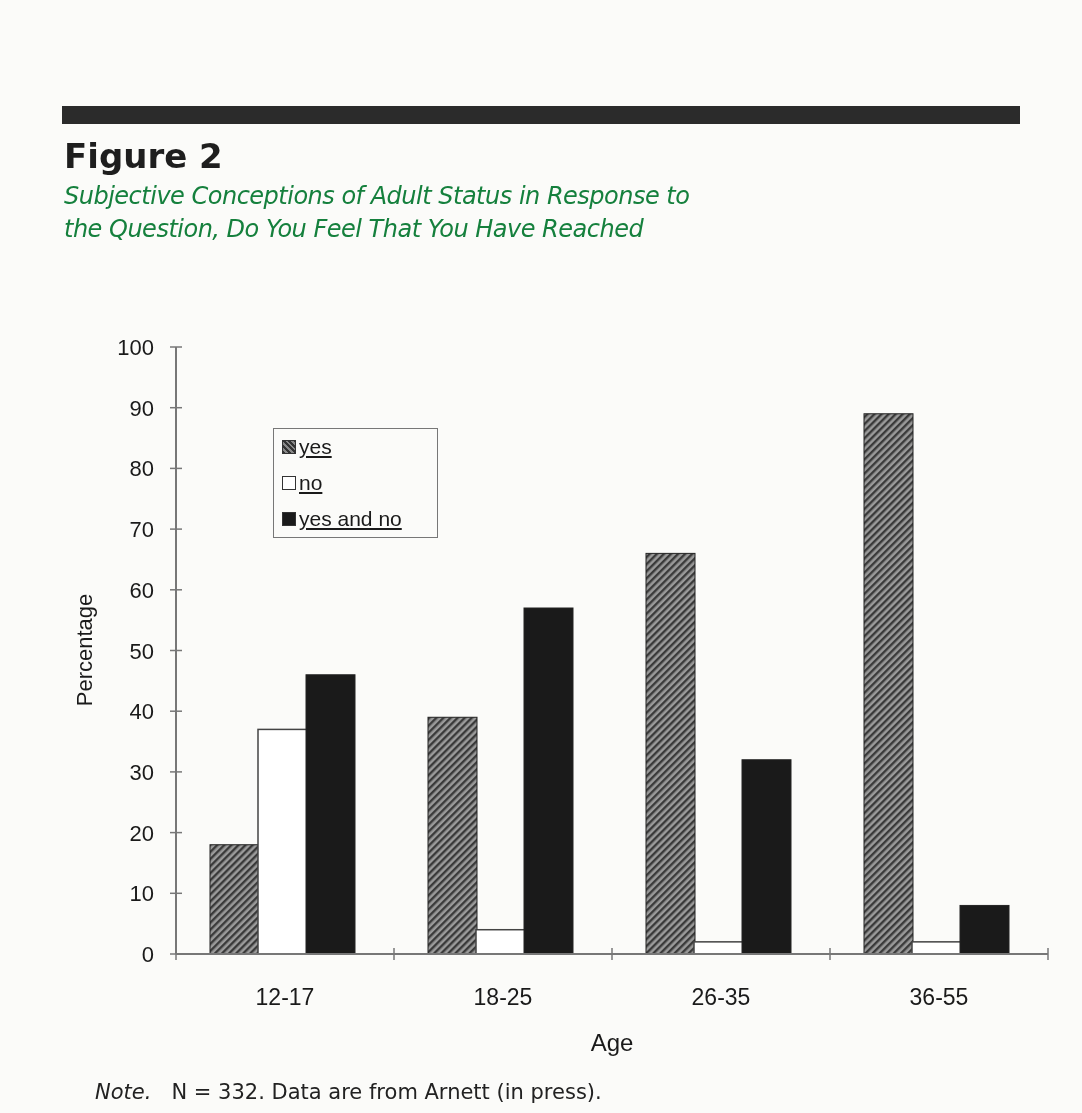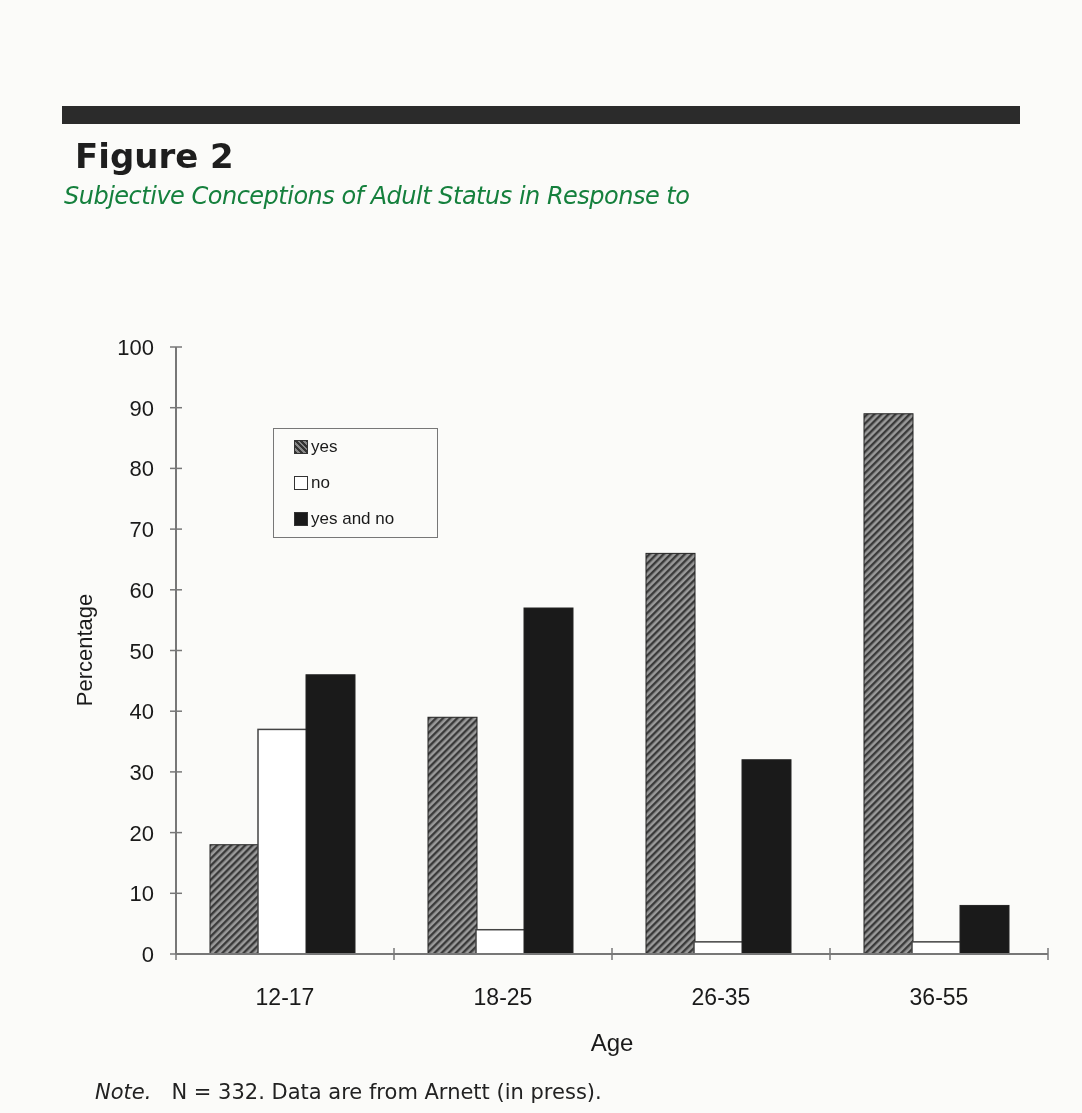--- a/index.html
+++ b/index.html
@@ -1,36 +1,37 @@
 <!DOCTYPE html>
 <html><head>
 <meta charset="utf-8">
 <style>
   html,body{margin:0;padding:0;background:#fbfbf9;}
   body{width:1082px;height:1113px;position:relative;overflow:hidden;font-family:"DejaVu Sans",sans-serif;color:#1a1a1a;}
   .rule{position:absolute;left:62px;top:106px;width:958px;height:18px;background:#2b2b2b;}
-  .fig-label{position:absolute;left:75px;top:138px;font-family:"DejaVu Sans",sans-serif;font-weight:bold;font-size:34px;line-height:36px;color:#1e1e1e;}
+  .fig-label{position:absolute;left:64px;top:138px;font-family:"DejaVu Sans",sans-serif;font-weight:bold;font-size:34px;line-height:36px;color:#1e1e1e;}
   .fig-caption{position:absolute;left:64px;top:180px;width:980px;font-family:"DejaVu Sans",sans-serif;font-style:italic;font-size:24px;line-height:33px;letter-spacing:-0.5px;color:#15803d;}
   .chart{position:absolute;left:0;top:0;}
   .note{position:absolute;left:64px;top:1080px;font-family:"DejaVu Sans",sans-serif;font-size:21px;color:#222;}
   .note i{font-style:italic;margin-left:31px;}
   .legend{position:absolute;left:273px;top:428px;width:163px;height:108px;border:1.5px solid #777;background:#fbfbf9;}
-  .legend-item{position:absolute;left:20px;height:24px;display:flex;align-items:center;font-family:"Liberation Sans",sans-serif;font-size:17px;color:#1a1a1a;}
+  .legend-item{position:absolute;left:8px;height:24px;display:flex;align-items:center;font-family:"Liberation Sans",sans-serif;font-size:21px;color:#1a1a1a;text-decoration:underline;}
   .swatch{width:14px;height:14px;margin-right:3px;border:1px solid #333;box-sizing:border-box;}
   .sw-yes{background:repeating-linear-gradient(45deg,#333 0 2px,#888 2px 4px);}
   .sw-no{background:#fff;}
   .sw-yn{background:#1a1a1a;}
 </style>
 </head>
 <body>
 
 <div class="rule"></div>
 <div class="fig-label">Figure 2</div>
 <div class="fig-caption">
   <div>Subjective Conceptions of Adult Status in Response to</div>
+  <div>the Question, Do You Feel That You Have Reached</div>
 </div>
 
 <svg class="chart" width="1082" height="1113" xmlns="http://www.w3.org/2000/svg">
   <defs>
     <pattern id="hatch" patternUnits="userSpaceOnUse" width="5" height="5" patternTransform="rotate(45)">
       <rect width="5" height="5" fill="#9a9a9a"></rect>
       <rect width="2.4" height="5" fill="#3a3a3a"></rect>
     </pattern>
   </defs>
   <g id="y-axis">

